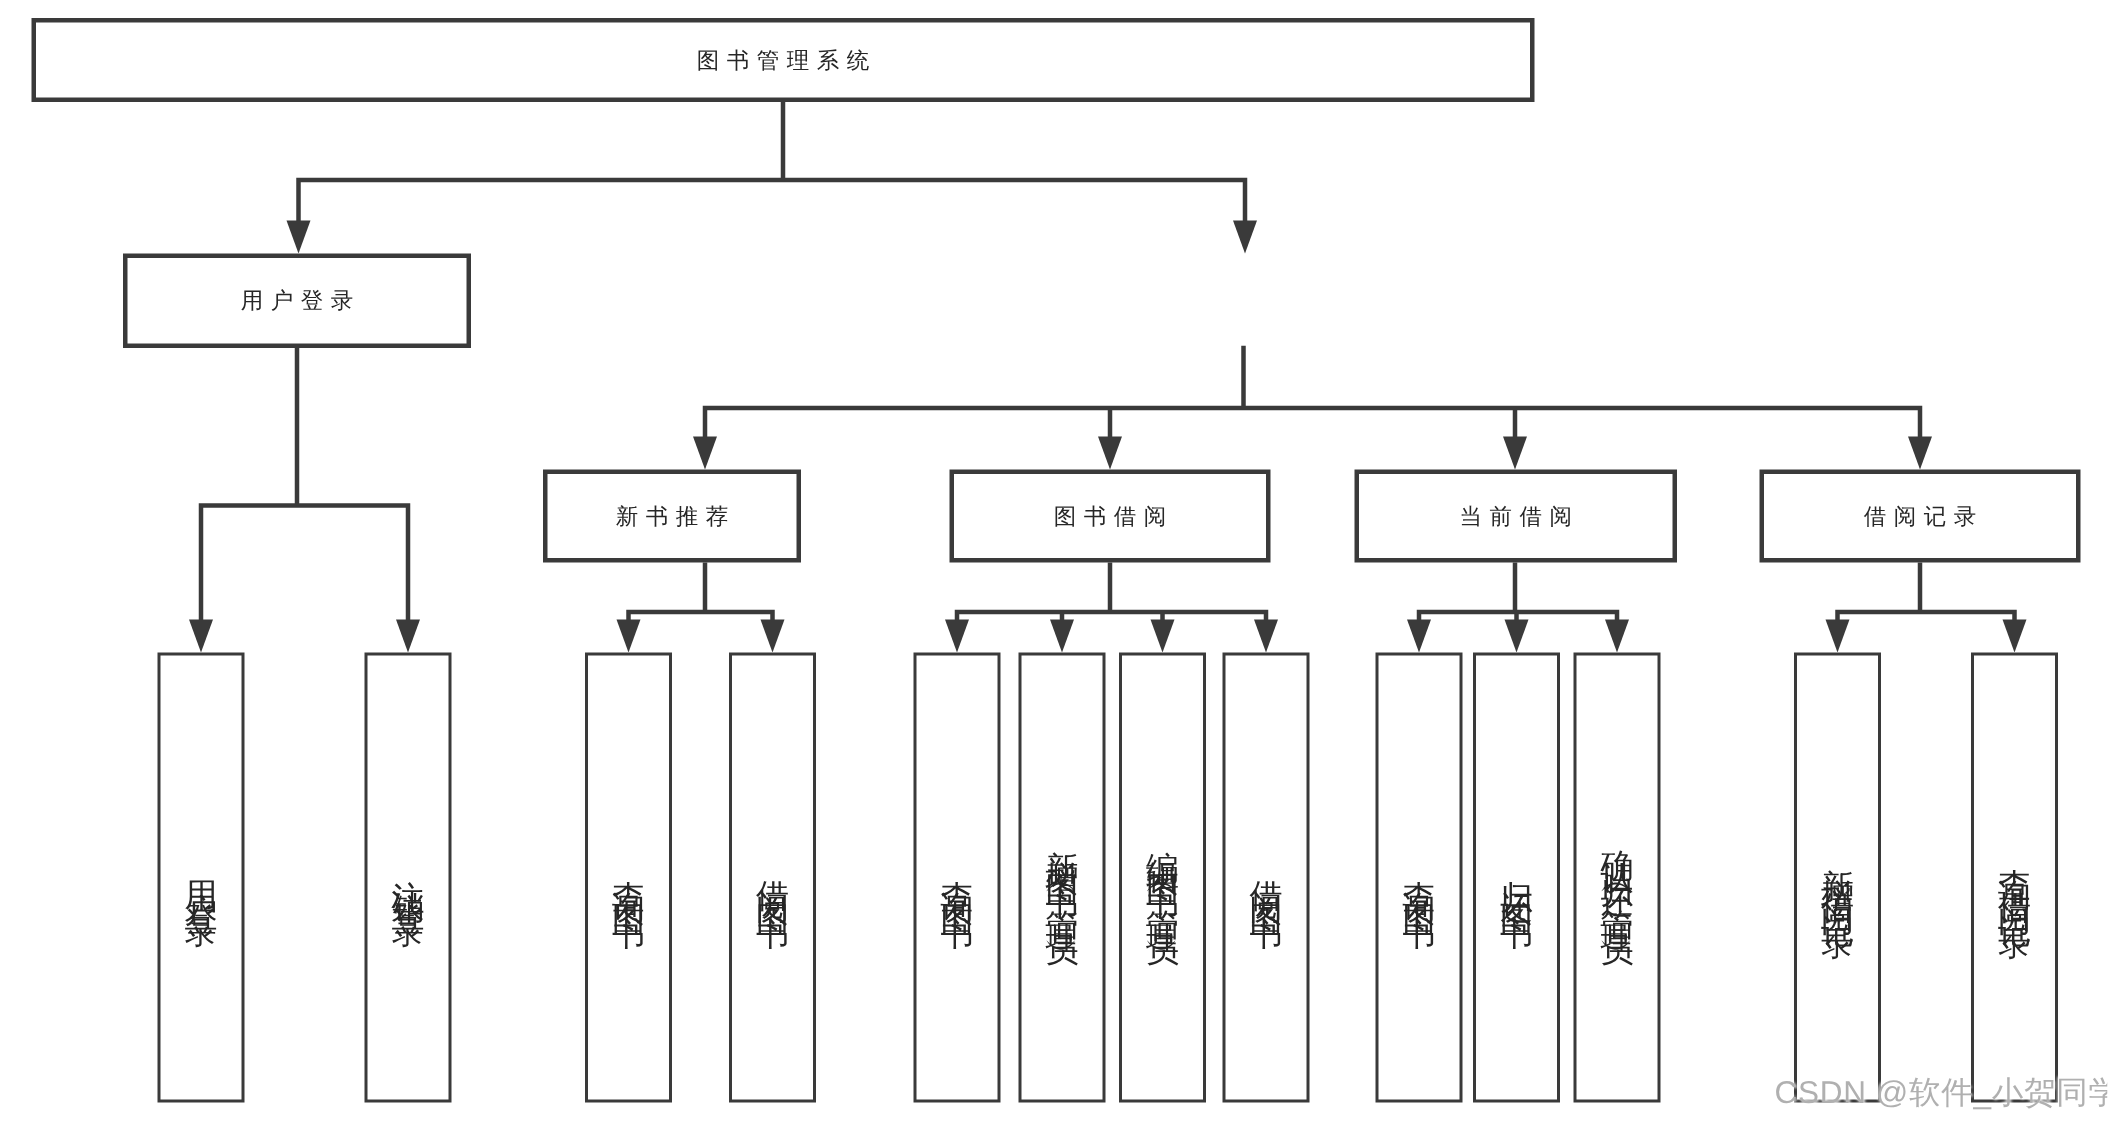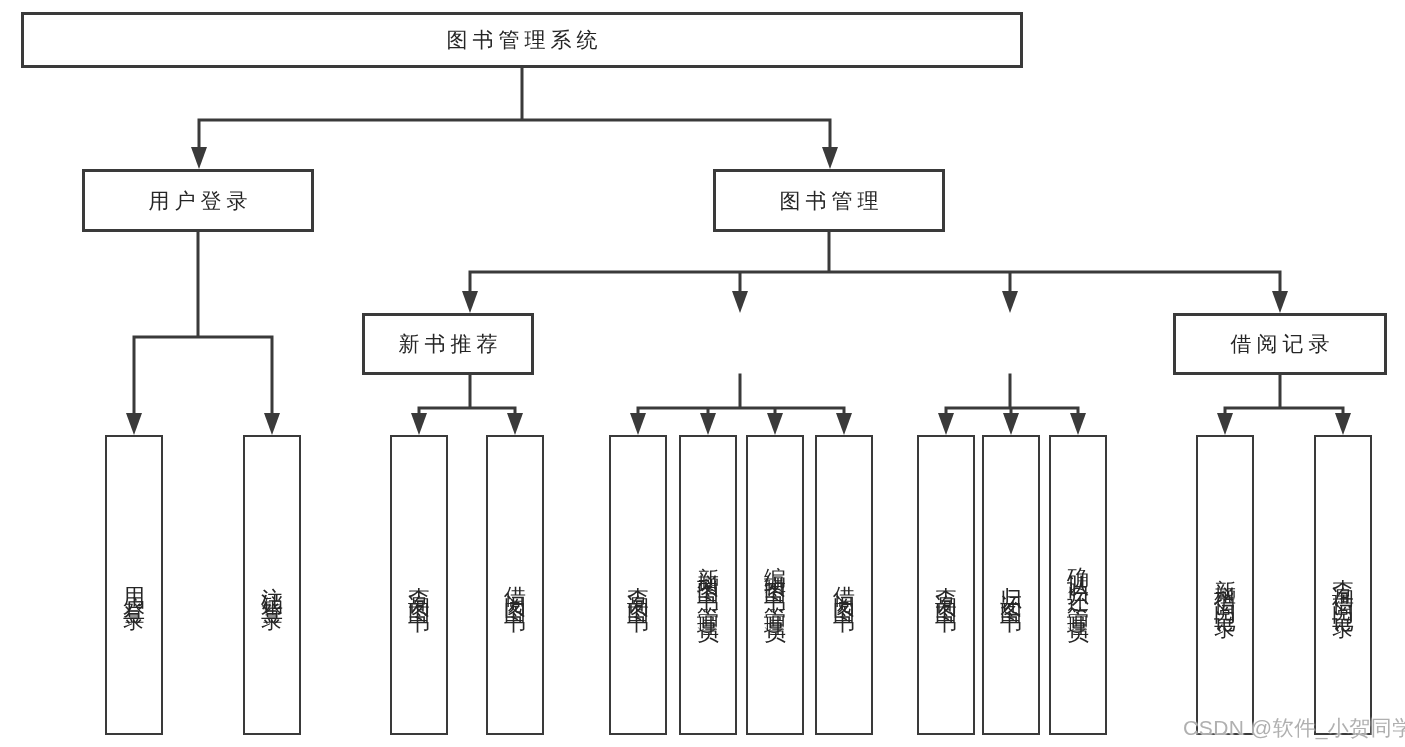--- a/index.html
+++ b/index.html
@@ -28,21 +28,21 @@
     background: #ffffff;
     border: 3px solid #3a3a3a;
     color: #262626;
     display: flex;
     align-items: center;
     justify-content: center;
     z-index: 2;
     white-space: nowrap;
   }
   .node.hbox {
-    font-size: 21px;
+    font-size: 15px;
     letter-spacing: 5px;
     text-indent: 5px; 
   }
   .node.vbox {
     border-width: 2.5px;
     writing-mode: vertical-rl;
     font-size: 22px;
     letter-spacing: 8px;
     line-height: 1;
   }
@@ -99,23 +99,24 @@
       <path d="M1003 413 L1019 413 L1011 435 Z"></path>
       <path d="M1070 413 L1086 413 L1078 435 Z"></path>
       <path d="M1217 413 L1233 413 L1225 435 Z"></path>
       <path d="M1335 413 L1351 413 L1343 435 Z"></path>
     </g>
   </svg>
 
   <div class="node hbox" style="left:21px; top:12px; width:1002px; height:56px;">图书管理系统</div>
 
   <div class="node hbox" style="left:82px; top:169px; width:232px; height:63px;">用户登录</div>
-  <div class="node hbox" style="left:713px; top:169px; width:232px; height:63px;">图书管理</div>
 
   <div class="node hbox" style="left:362px; top:313px; width:172px; height:62px;">新书推荐</div>
+  <div class="node hbox" style="left:633px; top:313px; width:214px; height:62px;">图书借阅</div>
+  <div class="node hbox" style="left:903px; top:313px; width:215px; height:62px;">当前借阅</div>
   <div class="node hbox" style="left:1173px; top:313px; width:214px; height:62px;">借阅记录</div>
 
   <div class="node vbox" style="left:105px; top:435px; width:58px; height:300px;">用户登录</div>
   <div class="node vbox" style="left:243px; top:435px; width:58px; height:300px;">注销登录</div>
 
   <div class="node vbox" style="left:390px; top:435px; width:58px; height:300px;">查询图书</div>
   <div class="node vbox" style="left:486px; top:435px; width:58px; height:300px;">借阅图书</div>
 
   <div class="node vbox" style="left:609px; top:435px; width:58px; height:300px;">查询图书</div>
   <div class="node vbox" style="left:679px; top:435px; width:58px; height:300px;">新增图书（管理员）</div>

